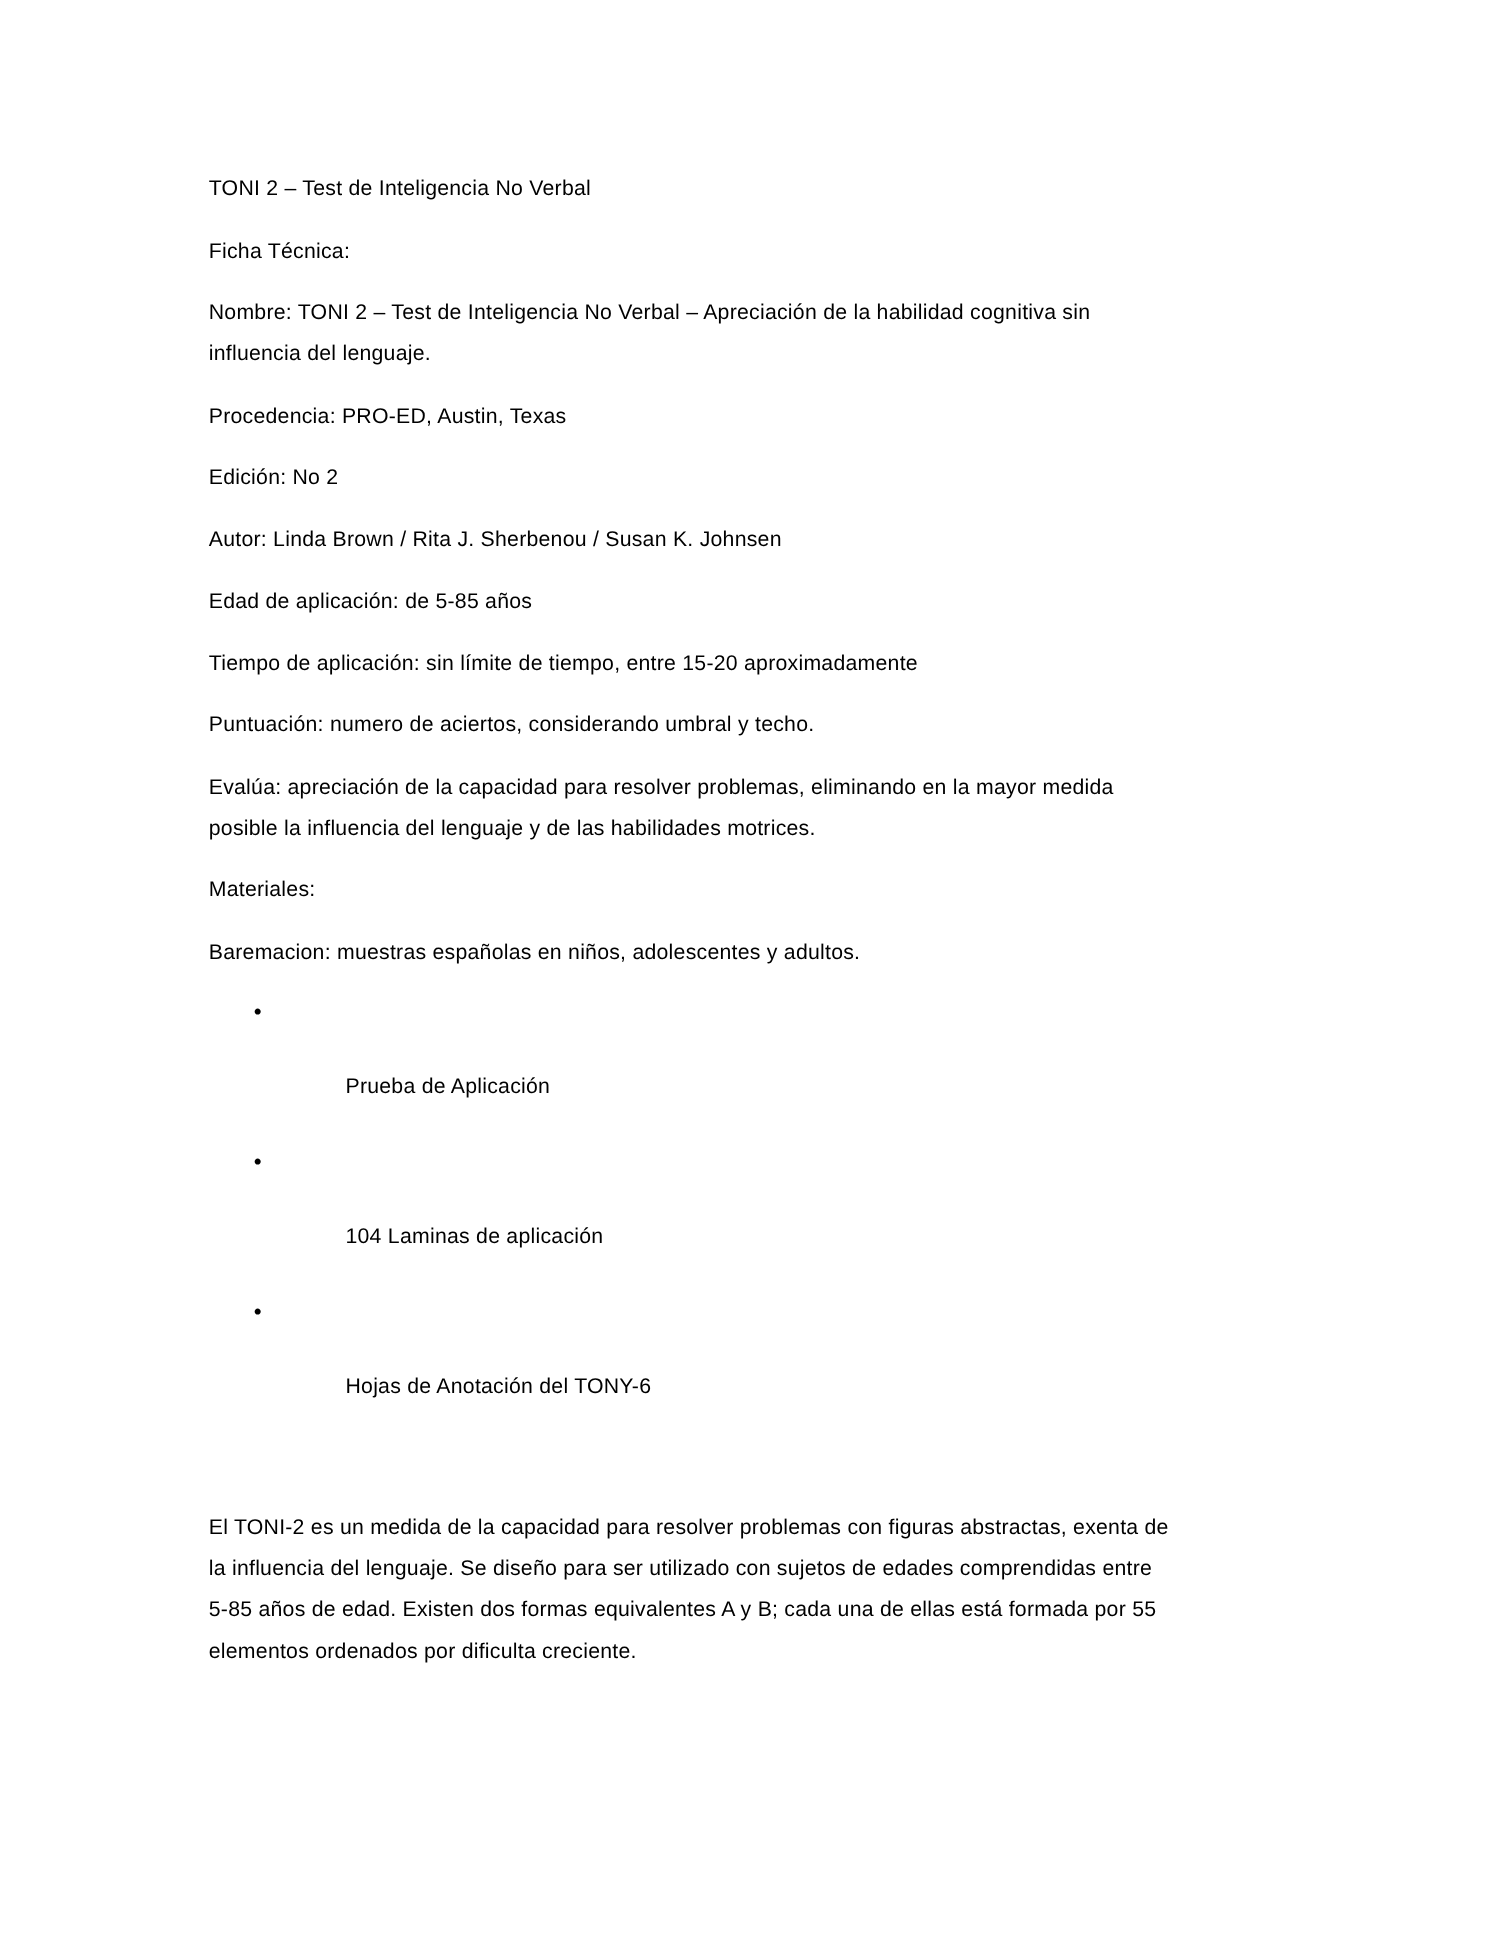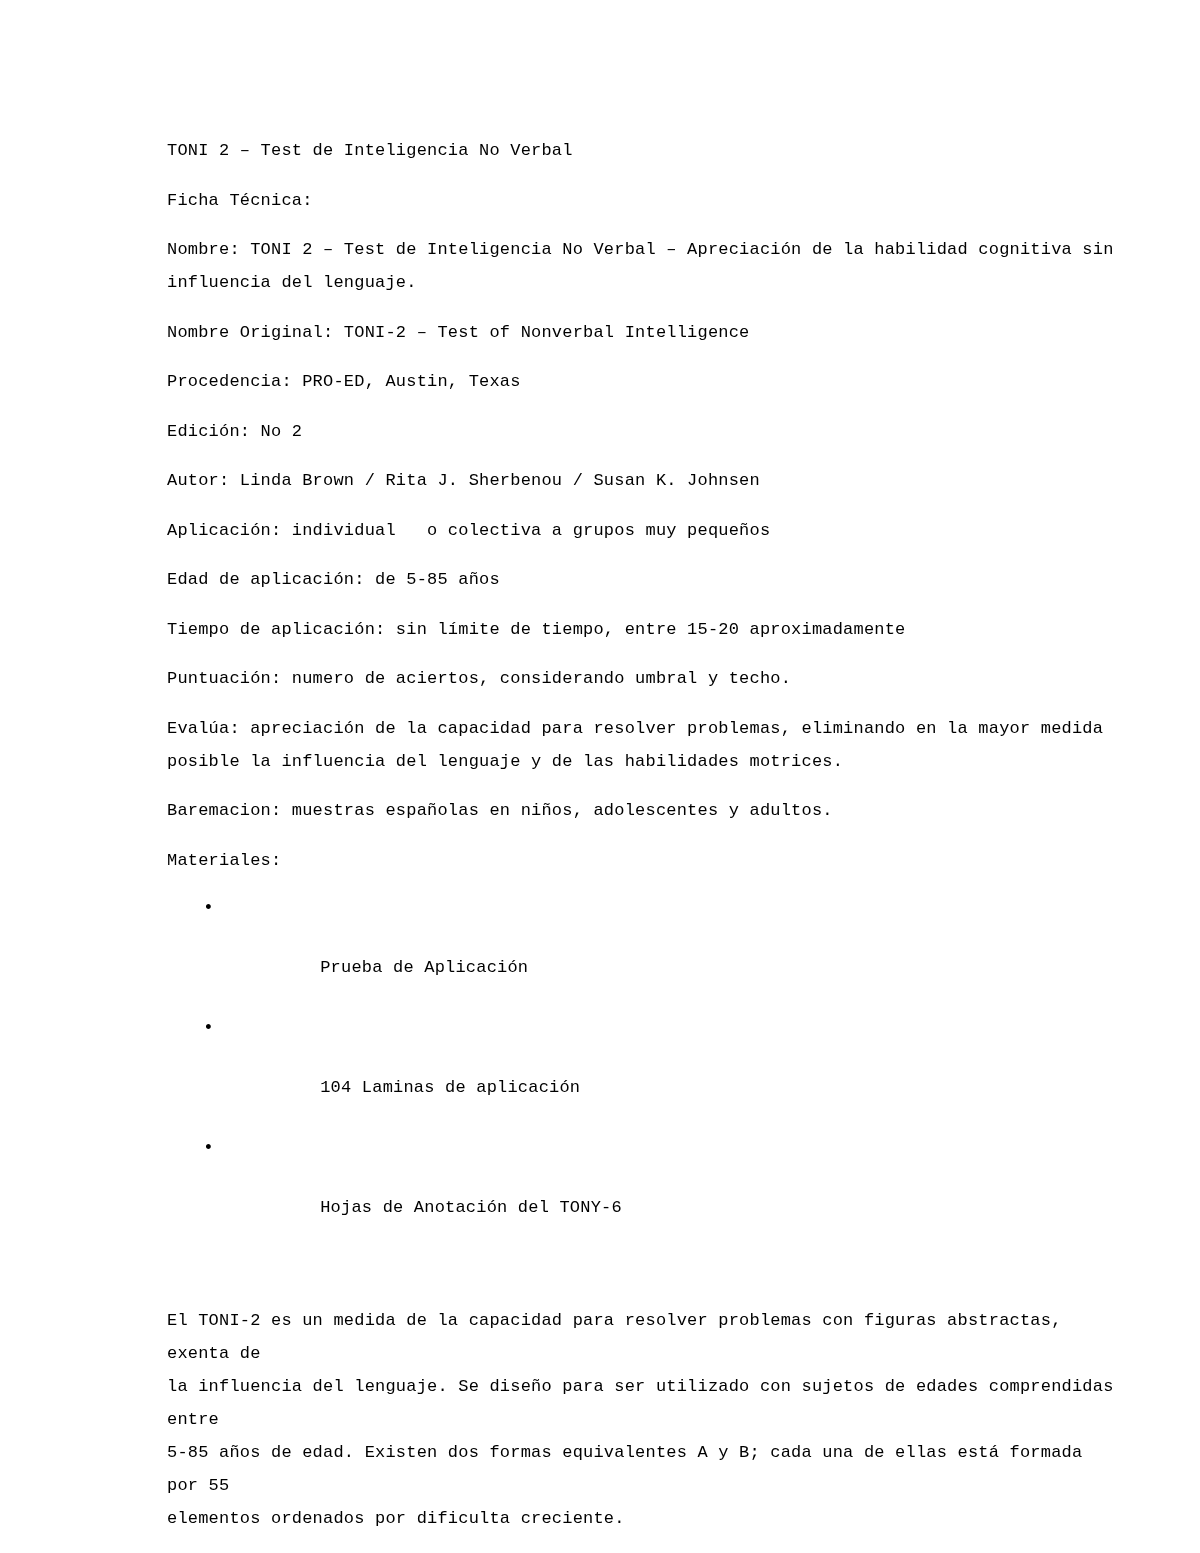--- a/index.html
+++ b/index.html
@@ -6,21 +6,21 @@
     margin: 0;
     padding: 0;
     background: #ffffff;
   }
   .page {
     position: relative;
     width: 1200px;
     height: 1553px;
     background: #ffffff;
     color: #000000;
-    font-family: Liberation Mono, monospace;
+    font-family: Liberation Sans, sans-serif;
     overflow: hidden;
   }
   .content {
     position: absolute;
     left: 167px;
     top: 134px;
     width: 950px;
     font-size: 17px;
     line-height: 33px;
     letter-spacing: 0.2px;
@@ -52,43 +52,41 @@
 <div class="page">
   <div class="content">
 
     <p class="para">TONI 2 – Test de Inteligencia No Verbal</p>
 
     <p class="para">Ficha Técnica:</p>
 
     <p class="para">Nombre: TONI 2 – Test de Inteligencia No Verbal – Apreciación de la habilidad cognitiva sin
 influencia del lenguaje.</p>
 
-    <p class="para">Nombre Original: TONI-2 – Test of Nonverbal Intelligence</p>
 
     <p class="para">Procedencia: PRO-ED, Austin, Texas</p>
 
 
     <p class="para">Edición: No 2</p>
 
     <p class="para">Autor: Linda Brown / Rita J. Sherbenou / Susan K. Johnsen</p>
 
-    <p class="para">Aplicación: individual   o colectiva a grupos muy pequeños</p>
 
     <p class="para">Edad de aplicación: de 5-85 años</p>
 
     <p class="para">Tiempo de aplicación: sin límite de tiempo, entre 15-20 aproximadamente</p>
 
     <p class="para">Puntuación: numero de aciertos, considerando umbral y techo.</p>
 
     <p class="para">Evalúa: apreciación de la capacidad para resolver problemas, eliminando en la mayor medida
 posible la influencia del lenguaje y de las habilidades motrices.</p>
 
+    <p class="para">Materiales:</p>
+
     <p class="para">Baremacion: muestras españolas en niños, adolescentes y adultos.</p>
-
-    <p class="para">Materiales:</p>
 
     <ul class="materials">
       <li>
         <span class="bullet">•</span>
         <span>Prueba de Aplicación</span>
       </li>
       <li>
         <span class="bullet">•</span>
         <span>104 Laminas de aplicación</span>
       </li>

